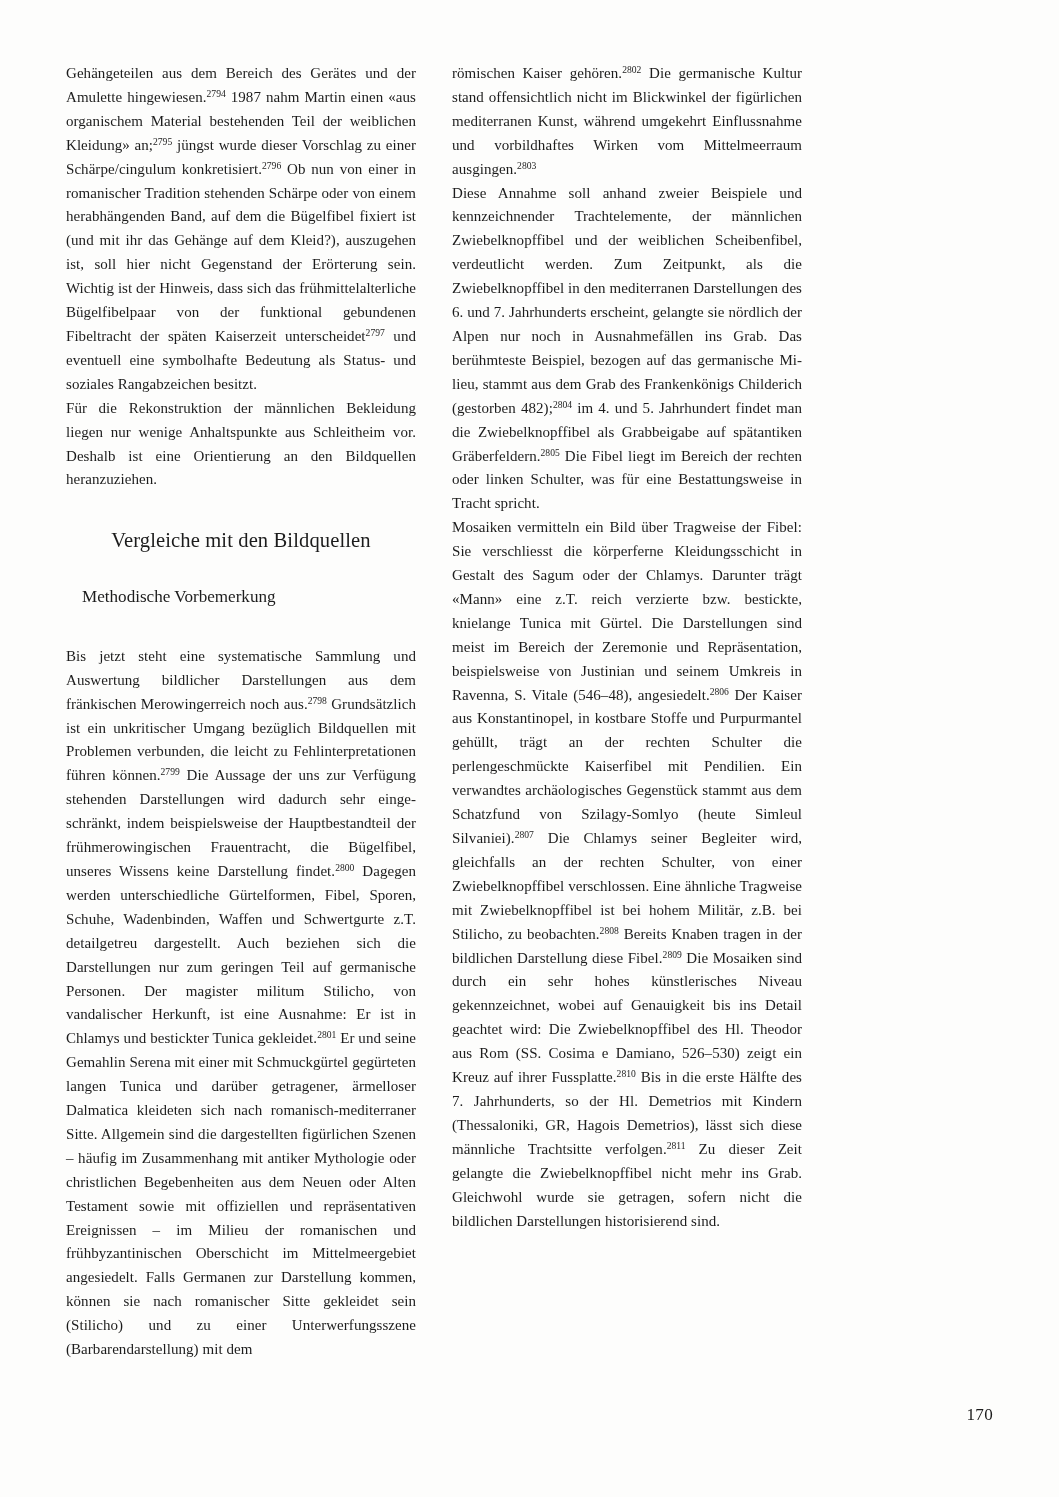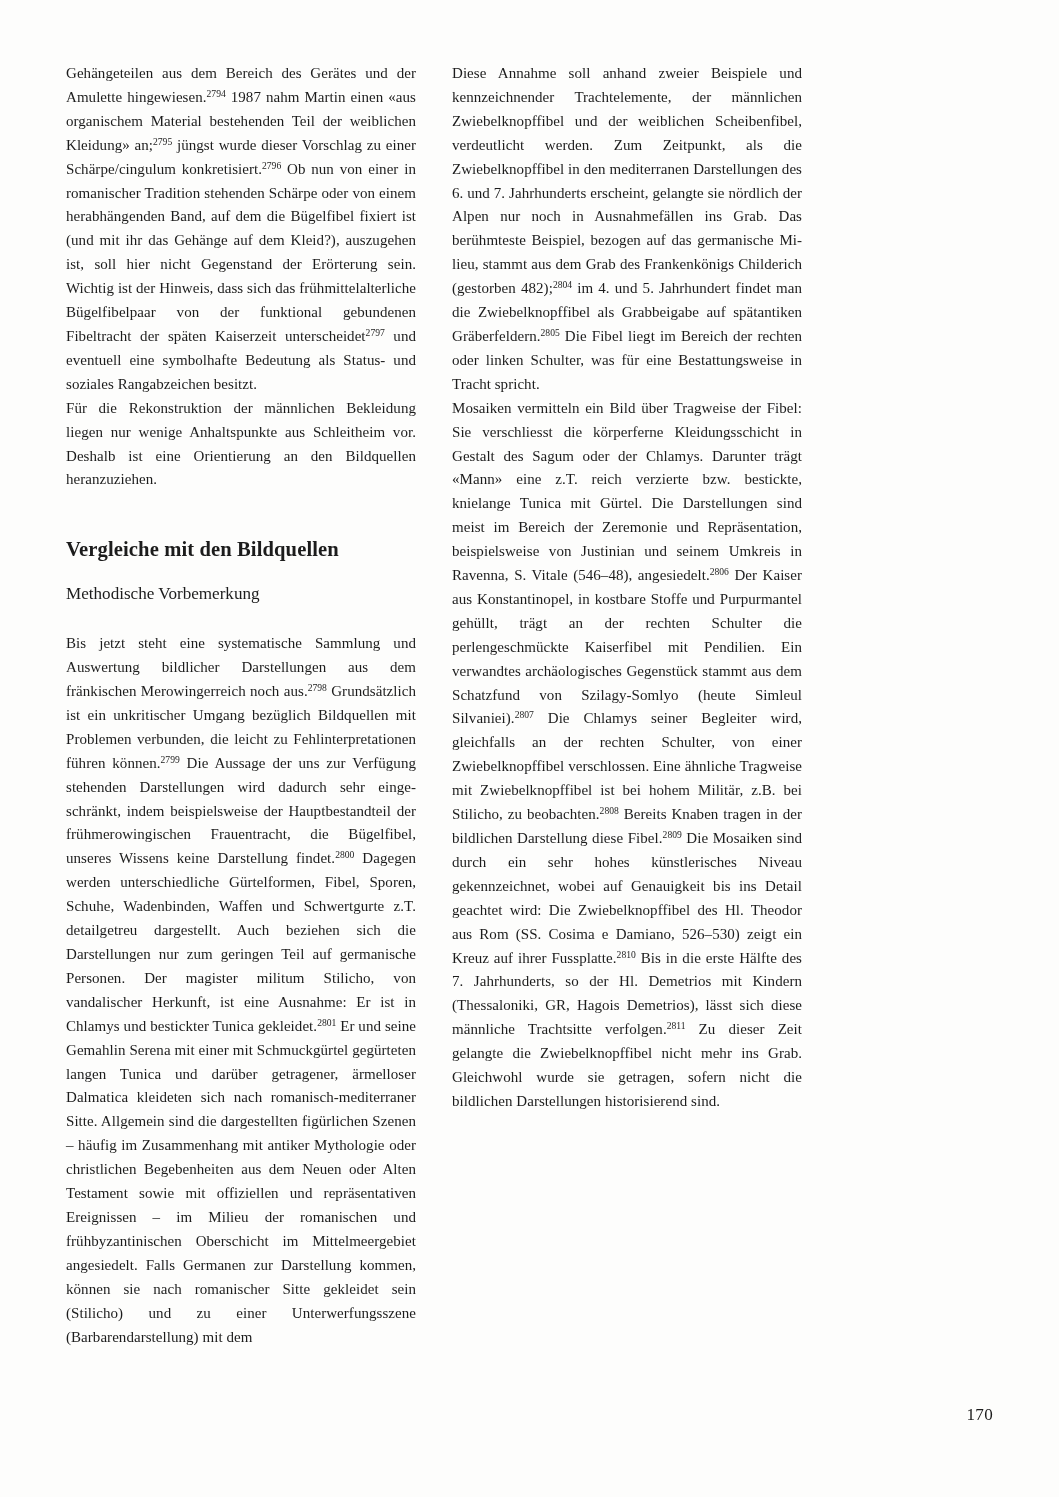--- a/index.html
+++ b/index.html
@@ -48,26 +48,26 @@
   sup {
     font-size: 0.64em;
     line-height: 0;
     vertical-align: 0.52em;
     letter-spacing: 0;
   }
   h2.section-heading {
     margin: 0;
     font-size: 20.6px;
     line-height: 26px;
-    font-weight: bold;
-    text-align: left;
+    font-weight: normal;
+    text-align: center;
     letter-spacing: 0.1px;
   }
   h3.sub-heading {
-    margin: 0;
+    margin: 16px;
     font-size: 17.1px;
     line-height: 23.9px;
     font-weight: normal;
     text-align: left;
   }
   .gap-before-heading { height: 44px; }
   .gap-after-heading  { height: 20px; }
   .gap-after-sub      { height: 26px; }
   .page-number {
     position: absolute;
@@ -91,20 +91,21 @@
       <p class="body last-loose">Für die Rekonstruktion der männlichen Beklei­dung liegen nur wenige Anhaltspunkte aus Schleitheim vor. Deshalb ist eine Orientierung an den Bildquellen heranzuziehen.</p>
       <div class="gap-before-heading"></div>
       <h2 class="section-heading">Vergleiche mit den Bildquellen</h2>
       <div class="gap-after-heading"></div>
       <h3 class="sub-heading">Methodische Vorbemerkung</h3>
       <div class="gap-after-sub"></div>
       <p class="body">Bis jetzt steht eine systematische Sammlung und Auswertung bildlicher Darstellungen aus dem fränkischen Merowingerreich noch aus.<sup>2798</sup> Grundsätzlich ist ein unkritischer Umgang be­züglich Bildquellen mit Problemen verbunden, die leicht zu Fehlinterpretationen führen kön­nen.<sup>2799</sup> Die Aussage der uns zur Verfügung ste­henden Darstellungen wird dadurch sehr einge­schränkt, indem beispielsweise der Hauptbe­standteil der frühmerowingischen Frauentracht, die Bügelfibel, unseres Wissens keine Darstel­lung findet.<sup>2800</sup> Dagegen werden unterschiedliche Gürtelformen, Fibel, Sporen, Schuhe, Wadenbin­den, Waffen und Schwertgurte z.T. detailgetreu dargestellt. Auch beziehen sich die Darstellungen nur zum geringen Teil auf germanische Personen. Der magister militum Stilicho, von vandalischer Herkunft, ist eine Ausnahme: Er ist in Chlamys und bestickter Tunica gekleidet.<sup>2801</sup> Er und seine Gemahlin Serena mit einer mit Schmuckgürtel gegürteten langen Tunica und darüber getragener, ärmelloser Dalmatica kleideten sich nach roma­nisch-mediterraner Sitte. Allgemein sind die dar­gestellten figürlichen Szenen – häufig im Zu­sammenhang mit antiker Mythologie oder christ­lichen Begebenheiten aus dem Neuen oder Alten Testament sowie mit offiziellen und repräsentati­ven Ereignissen – im Milieu der romanischen und frühbyzantinischen Oberschicht im Mittelmeer­gebiet angesiedelt. Falls Germanen zur Darstel­lung kommen, können sie nach romanischer Sit­te gekleidet sein (Stilicho) und zu einer Unter­werfungsszene (Barbarendarstellung) mit dem</p>
     </div>
 
     <div class="col">
+      <p class="body last-loose">römischen Kaiser gehören.<sup>2802</sup> Die germanische Kultur stand offensichtlich nicht im Blickwinkel der figürlichen mediterranen Kunst, während um­gekehrt Einflussnahme und vorbildhaftes Wirken vom Mittelmeerraum ausgingen.<sup>2803</sup></p>
       <p class="body last-loose">Diese Annahme soll anhand zweier Beispiele und kennzeichnender Trachtelemente, der männli­chen Zwiebelknopffibel und der weiblichen Scheibenfibel, verdeutlicht werden. Zum Zeit­punkt, als die Zwiebelknopffibel in den mediter­ranen Darstellungen des 6. und 7. Jahrhunderts erscheint, gelangte sie nördlich der Alpen nur noch in Ausnahmefällen ins Grab. Das berühm­teste Beispiel, bezogen auf das germanische Mi­lieu, stammt aus dem Grab des Frankenkönigs Childerich (gestorben 482);<sup>2804</sup> im 4. und 5. Jahr­hundert findet man die Zwiebelknopffibel als Grabbeigabe auf spätantiken Gräberfeldern.<sup>2805</sup> Die Fibel liegt im Bereich der rechten oder lin­ken Schulter, was für eine Bestattungsweise in Tracht spricht.</p>
       <p class="body last-loose">Mosaiken vermitteln ein Bild über Tragweise der Fibel: Sie verschliesst die körperferne Klei­dungsschicht in Gestalt des Sagum oder der Chlamys. Darunter trägt «Mann» eine z.T. reich verzierte bzw. bestickte, knielange Tunica mit Gürtel. Die Darstellungen sind meist im Bereich der Zeremonie und Repräsentation, beispielswei­se von Justinian und seinem Umkreis in Raven­na, S. Vitale (546–48), angesiedelt.<sup>2806</sup> Der Kai­ser aus Konstantinopel, in kostbare Stoffe und Purpurmantel gehüllt, trägt an der rechten Schul­ter die perlengeschmückte Kaiserfibel mit Pendi­lien. Ein verwandtes archäologisches Gegenstück stammt aus dem Schatzfund von Szilagy-Somlyo (heute Simleul Silvaniei).<sup>2807</sup> Die Chlamys seiner Begleiter wird, gleichfalls an der rechten Schul­ter, von einer Zwiebelknopffibel verschlossen. Eine ähnliche Tragweise mit Zwiebelknopffibel ist bei hohem Militär, z.B. bei Stilicho, zu be­obachten.<sup>2808</sup> Bereits Knaben tragen in der bildli­chen Darstellung diese Fibel.<sup>2809</sup> Die Mosaiken sind durch ein sehr hohes künstlerisches Niveau gekennzeichnet, wobei auf Genauigkeit bis ins Detail geachtet wird: Die Zwiebelknopffibel des Hl. Theodor aus Rom (SS. Cosima e Damiano, 526–530) zeigt ein Kreuz auf ihrer Fussplatte.<sup>2810</sup> Bis in die erste Hälfte des 7. Jahrhunderts, so der Hl. Demetrios mit Kindern (Thessaloniki, GR, Hagois Demetrios), lässt sich diese männliche Trachtsitte verfolgen.<sup>2811</sup> Zu dieser Zeit gelangte die Zwiebelknopffibel nicht mehr ins Grab. Gleichwohl wurde sie getragen, sofern nicht die bildlichen Darstellungen historisierend sind.</p>
     </div>
 
   </div>
 
   <div class="page-number">170</div>
 
 </div>
 

